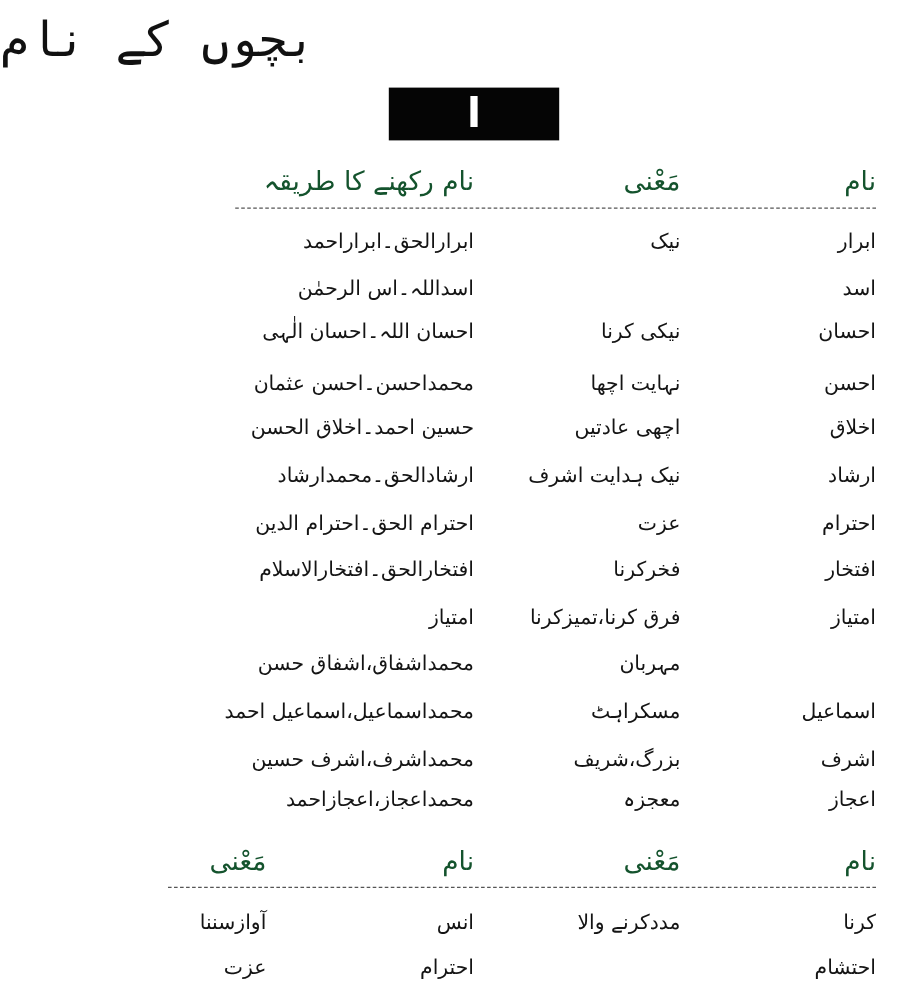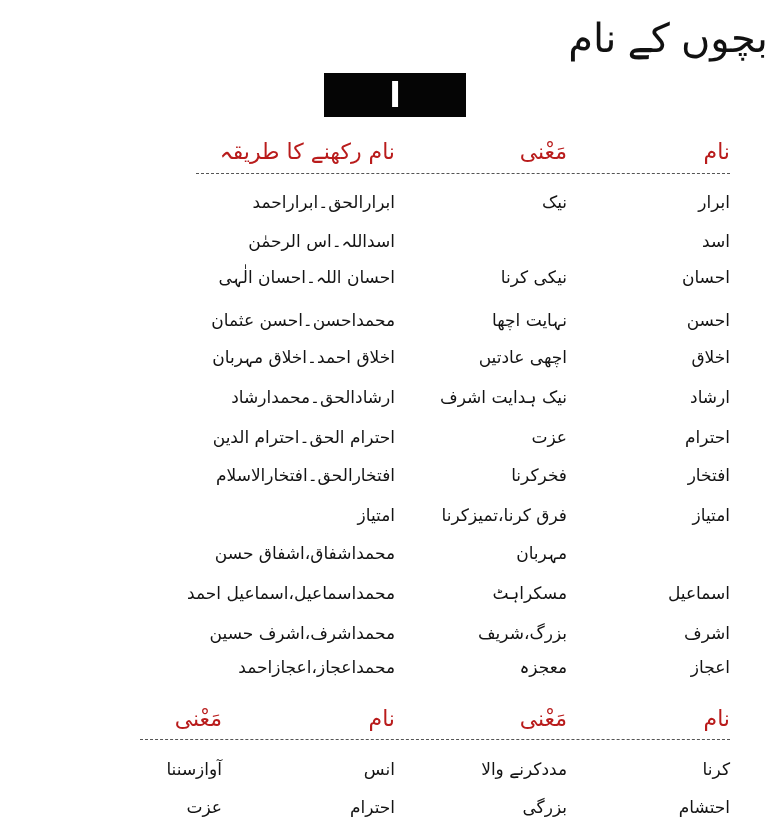--- a/index.html
+++ b/index.html
@@ -13,26 +13,26 @@
       position: relative;
       overflow: hidden;
       font-family: "DejaVu Sans", sans-serif;
       color: #141414;
     }
     .page-title {
       position: absolute;
       top: 10px;
       left: 0;
       width: 768px;
-      text-align: right;
+      text-align: left;
       font-size: 40px;
       line-height: 56px;
       direction: rtl;
       color: #111;
-      font-family: Liberation Sans, sans-serif;
+      font-family: Liberation Mono, monospace;
     }
     .letter-box {
       position: absolute;
       top: 73px;
       left: 324px;
       width: 142px;
       height: 44px;
       background: #050505;
       color: #ffffff;
       text-align: center;
@@ -50,21 +50,21 @@
     .cell {
       position: absolute;
       top: 0;
       white-space: nowrap;
       direction: rtl;
       text-align: right;
     }
     .header-row .cell {
       font-size: 22px;
       line-height: 34px;
-      color: #b91c1c;
+      color: #14532d;
     }
     .row .cell {
       font-size: 17px;
       line-height: 34px;
     }
     .col-name   { right: 38px;  width: 150px; }
     .col-mean   { right: 201px; width: 190px; }
     .col-method { right: 373px; width: 240px; }
     .col-name2  { right: 373px; width: 150px; }
     .col-mean2  { right: 546px; width: 150px; }
@@ -105,21 +105,21 @@
   <span class="cell col-method">احسان اللہ۔احسان الٰہی</span>
 </div>
 <div class="row" style="top:303px;">
   <span class="cell col-name">احسن</span>
   <span class="cell col-method">محمداحسن۔احسن عثمان</span>
   <span class="cell col-mean">نہایت اچھا</span>
 </div>
 <div class="row" style="top:340px;">
   <span class="cell col-name">اخلاق</span>
   <span class="cell col-mean">اچھی عادتیں</span>
-  <span class="cell col-method">اخلاق احمد۔اخلاق مہربان</span>
+  <span class="cell col-method">حسین احمد۔اخلاق الحسن</span>
 </div>
 <div class="row" style="top:380px;">
   <span class="cell col-name">ارشاد</span>
   <span class="cell col-mean">نیک ہدایت اشرف</span>
   <span class="cell col-method">ارشادالحق۔محمدارشاد</span>
 </div>
 <div class="row" style="top:420px;">
   <span class="cell col-name">احترام</span>
   <span class="cell col-mean">عزت</span>
   <span class="cell col-method">احترام الحق۔احترام الدین</span>
@@ -163,16 +163,15 @@
 <div class="dashed-line" id="line2"></div>
 
 <div class="row" style="top:752px;">
   <span class="cell col-name">کرنا</span>
   <span class="cell col-mean">مددکرنے والا</span>
   <span class="cell col-name2">انس</span>
   <span class="cell col-mean2">آوازسننا</span>
 </div>
 <div class="row" style="top:790px;">
   <span class="cell col-name">احتشام</span>
-  <span class="cell col-mean">بزرگی</span>
   <span class="cell col-name2">احترام</span>
   <span class="cell col-mean2">عزت</span>
 </div>
 
 </body></html>

